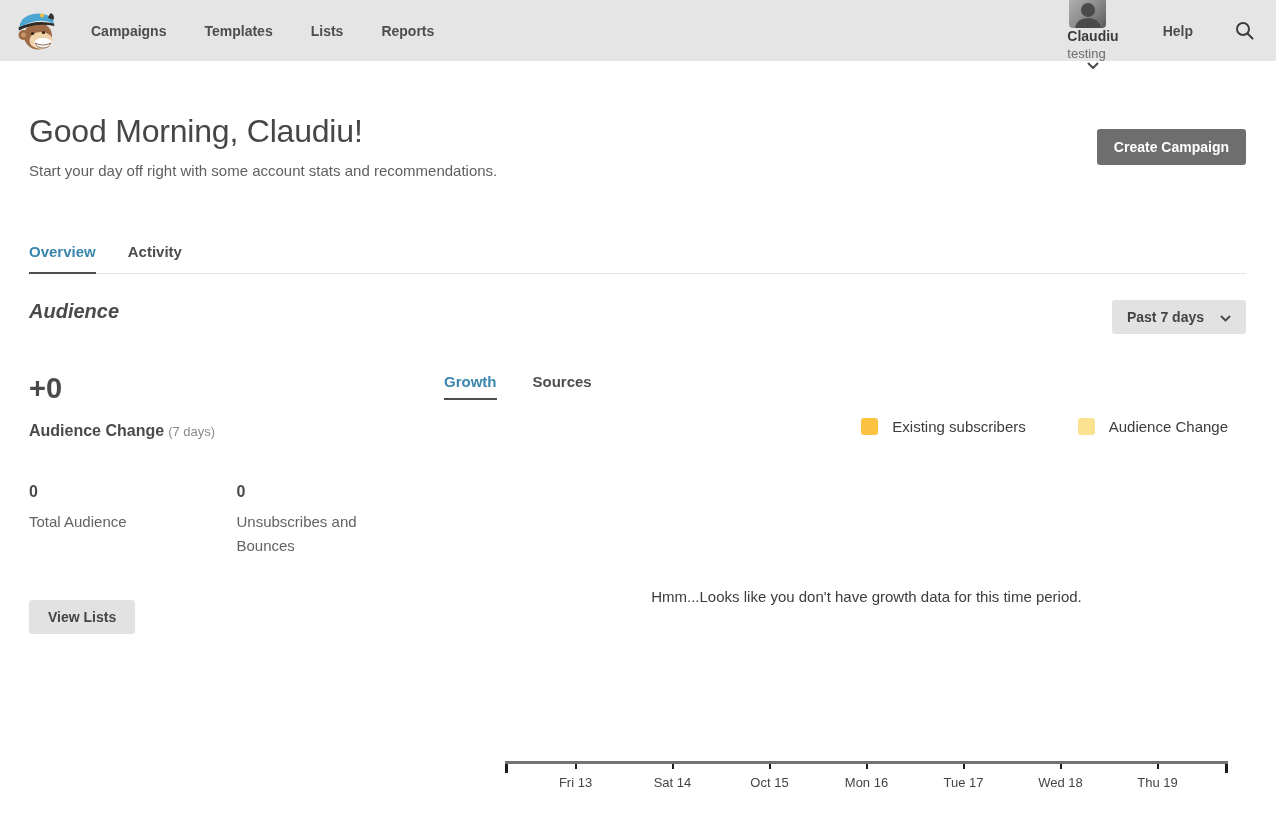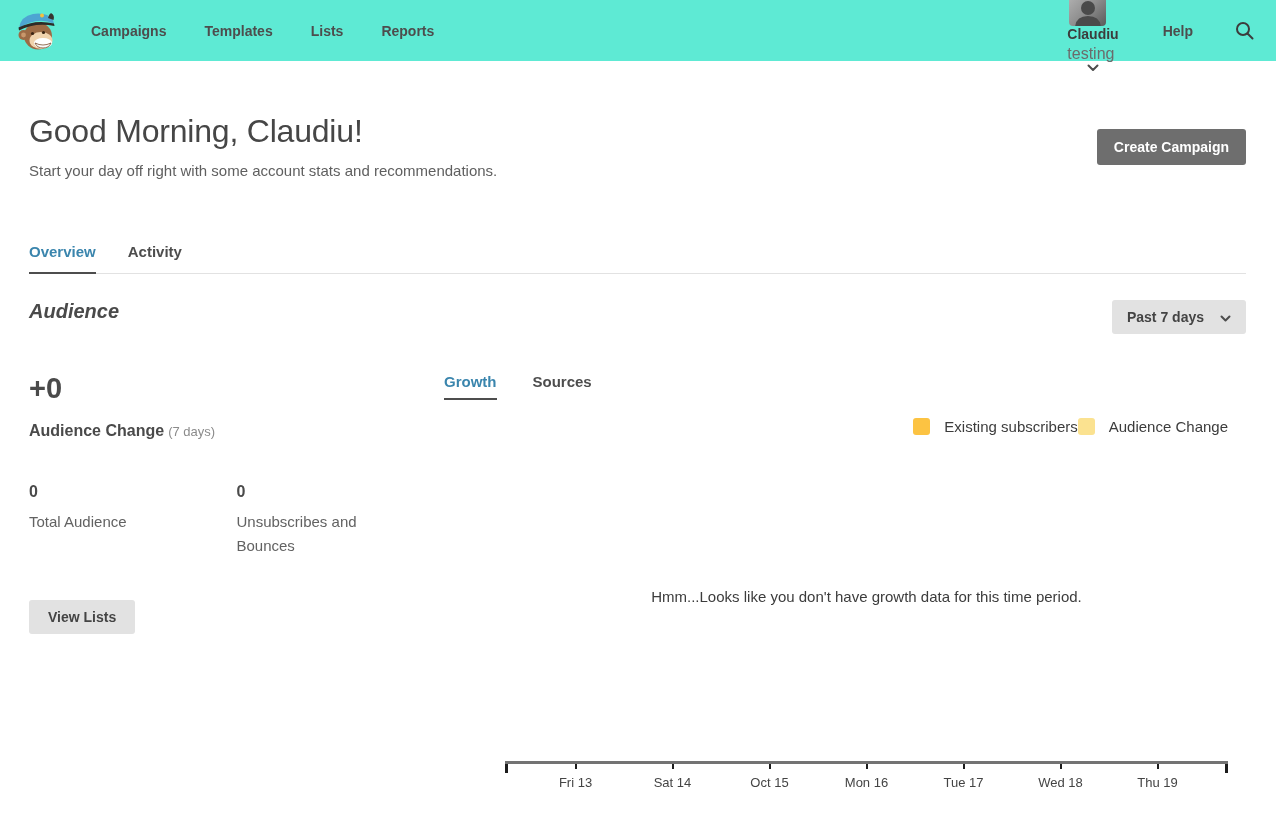--- a/index.html
+++ b/index.html
@@ -6,21 +6,21 @@
   html, body { width: 1276px; height: 823px; overflow: hidden; }
   body {
     font-family: "Liberation Sans", sans-serif;
     background: #ffffff;
     color: #4d4d4d;
   }
 
   
   .top-nav {
     height: 61px;
-    background: #5eead4;
+    background: #e5e5e5;
     display: flex;
     align-items: center;
     padding: 0 20px 0 15px;
   }
   .logo { width: 44px; height: 48px; margin-right: 32px; cursor: pointer; display: flex; align-items: center; }
   .nav-links { display: flex; align-items: center; gap: 38px; }
   .nav-link {
     font-size: 14px; font-weight: 700; color: #4d4d4d;
     cursor: pointer; text-decoration: none;
   }
@@ -29,21 +29,21 @@
     display: flex; align-items: center; cursor: pointer; flex-direction: column;
   }
   .avatar {
     width: 37px; height: 37px; border-radius: 4px;
     background: linear-gradient(135deg, #b9b9b9 0%, #8d8d8d 55%, #5a5a5a 100%);
     position: relative; overflow: hidden; flex: 0 0 auto;
   }
   .avatar svg { position: absolute; bottom: -3px; left: 4px; }
   .account-text { margin-left: 11px; line-height: 1.25; }
   .account-name { font-size: 14px; font-weight: 700; color: #3c3c3c; }
-  .account-plan { font-size: 16px; font-weight: 400; color: #6b6b6b; }
+  .account-plan { font-size: 13px; font-weight: 400; color: #6b6b6b; }
   .chev { margin-left: 12px; display: inline-flex; }
   .help-link { font-size: 14px; font-weight: 700; color: #4d4d4d; margin-left: 44px; cursor: pointer; }
   .search-btn { margin-left: 42px; margin-right: 2px; cursor: pointer; display: inline-flex; }
 
   
   .page { padding: 0 30px 0 29px; }
 
   .page-header { display: flex; justify-content: space-between; align-items: center; margin-top: 52px; }
   h1.greeting { font-size: 32px; font-weight: 500; color: #464646; letter-spacing: -0.2px; }
   .subtitle { font-size: 15px; color: #5f5f5f; margin-top: 12px; }
@@ -83,21 +83,21 @@
   .view-lists { margin-top: 42px; padding: 9px 19px; }
 
   
   .chart-col { flex: 1; min-width: 0; }
   .chart-tabs { display: flex; gap: 36px; margin-top: 9px; }
   .chart-tab {
     font-size: 15px; font-weight: 700; color: #4d4d4d;
     padding-bottom: 8px; cursor: pointer; border-bottom: 2px solid transparent;
   }
   .chart-tab.active { color: #3a85ad; border-bottom-color: #4d4d4d; }
-  .chart-legend { display: flex; justify-content: flex-end; margin-top: 18px; margin-right: 18px; }
+  .chart-legend { display: flex; justify-content: flex-end; gap: 52px; margin-top: 18px; margin-right: 18px; }
   .legend-item { display: flex; align-items: center; gap: 14px; }
   .legend-swatch { width: 17px; height: 17px; border-radius: 3px; }
   .legend-label { font-size: 15px; color: #3c3c3c; }
 
   .chart-plot { position: relative; height: 326px; }
   .empty-message {
     position: absolute; top: 153px; left: 61px; right: 18px;
     text-align: center; font-size: 15px; color: #3c3c3c;
   }
 

